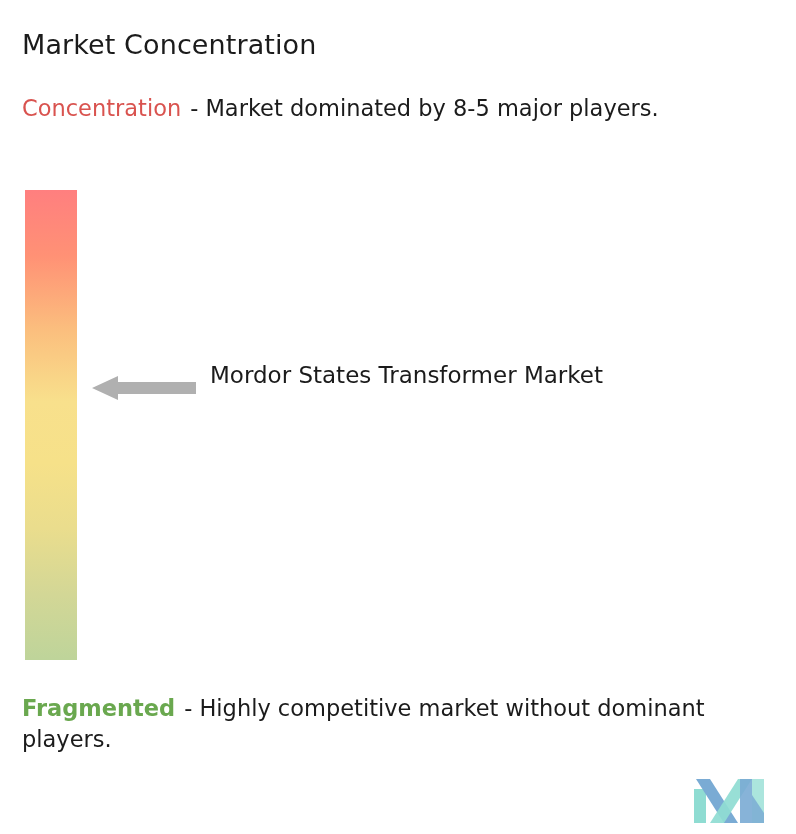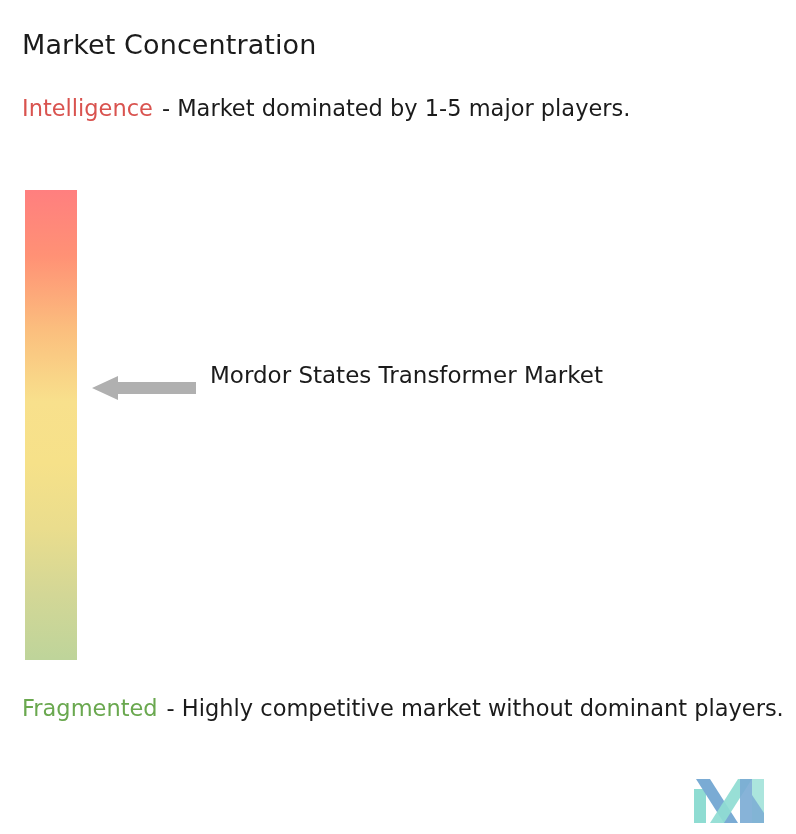--- a/index.html
+++ b/index.html
@@ -53,20 +53,21 @@
     width: 762px;
     font-size: 22.5px;
     line-height: 31px;
     color: #1b1b1b;
   }
   .kw-consolidated {
     color: #d9534f;
   }
   .kw-fragmented {
     color: #6aa84f;
+    font-weight: bold;
   }
   .kw-gap {
     display: inline-block;
     width: 9px;
   }
 
   
   .gradient-bar {
     position: absolute;
     left: 25px;
@@ -130,21 +131,21 @@
   .logo svg { display: block; }
 </style>
 </head>
 <body>
 
 <div class="page">
 
   <div class="title">Market Concentration</div>
 
   <div class="legend-top">
-    <span class="kw-consolidated">Intelligence</span><span class="kw-gap"></span><span>- Market dominated by 1-5 major players.</span>
+    <span class="kw-consolidated">Concentration</span><span class="kw-gap"></span><span>- Market dominated by 8-5 major players.</span>
   </div>
 
   <div class="gradient-bar"></div>
 
   <div class="arrow">
     <svg width="104" height="24" viewBox="0 0 104 24" xmlns="http://www.w3.org/2000/svg">
       <polygon points="0,12 26,0 26,6 104,6 104,18 26,18 26,24" fill="#b0b0b0"></polygon>
     </svg>
   </div>
 

